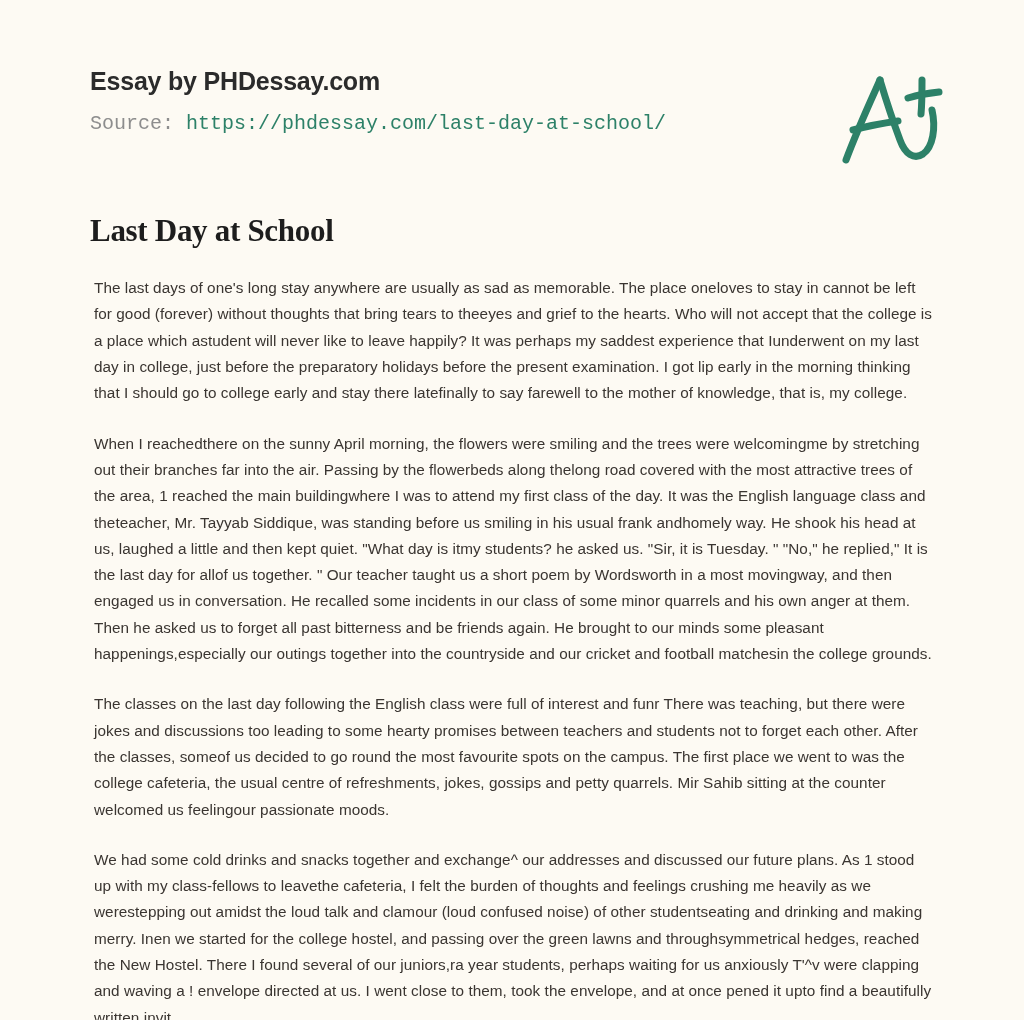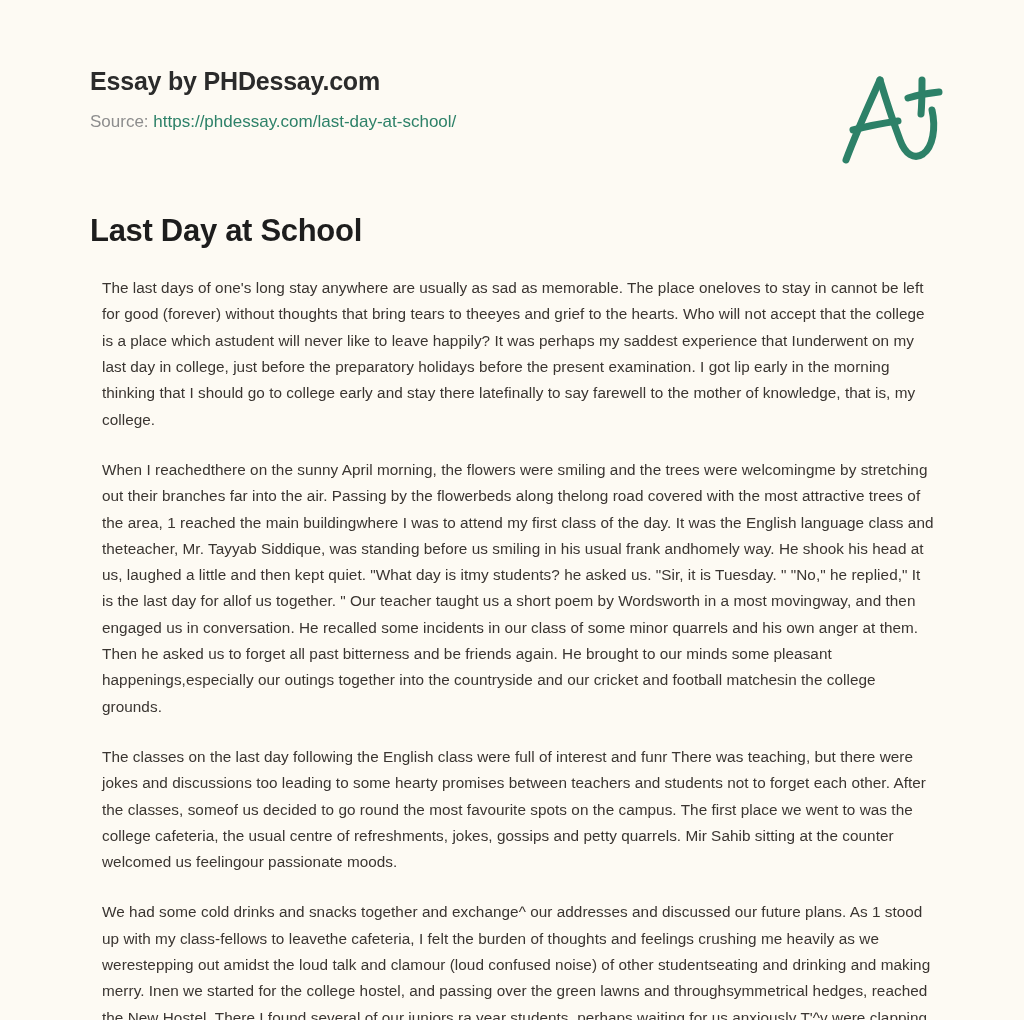--- a/index.html
+++ b/index.html
@@ -30,24 +30,25 @@
   }
   .brand-line {
     font-size: 25px;
     font-weight: bold;
     color: #2b2b2b;
     letter-spacing: -0.2px;
     line-height: 1.1;
   }
   .source-line {
     margin-top: 16px;
-    font-size: 17px;
+    font-size: 20px;
     color: #8d8d8d;
     line-height: 1.2;
     white-space: nowrap;
+    font-family: Liberation Mono, monospace;
   }
   .source-link {
     color: #2d8168;
     text-decoration: none;
   }
   
   .logo {
     position: absolute;
     right: 72px;
     top: 66px;
@@ -57,27 +58,28 @@
   .logo svg { display: block; width: 100%; height: 100%; }
   
   .doc-title {
     margin: 0;
     padding-top: 96px;
     font-size: 31px;
     font-weight: bold;
     color: #1d1d1d;
     letter-spacing: -0.3px;
     line-height: 1.2;
+    font-family: Liberation Serif, serif;
   }
   
   .article {
     padding-top: 26px;
   }
   .article p {
-    margin: 0 0 24px 12px;
+    margin: 0 0 24px 4px;
     font-size: 15.3px;
     line-height: 1.72;
     color: #3a3531;
     text-align: left;
     letter-spacing: 0.05px;
   }
   .article p:last-child { margin-bottom: 0; }
 </style>
 </head>
 <body>

